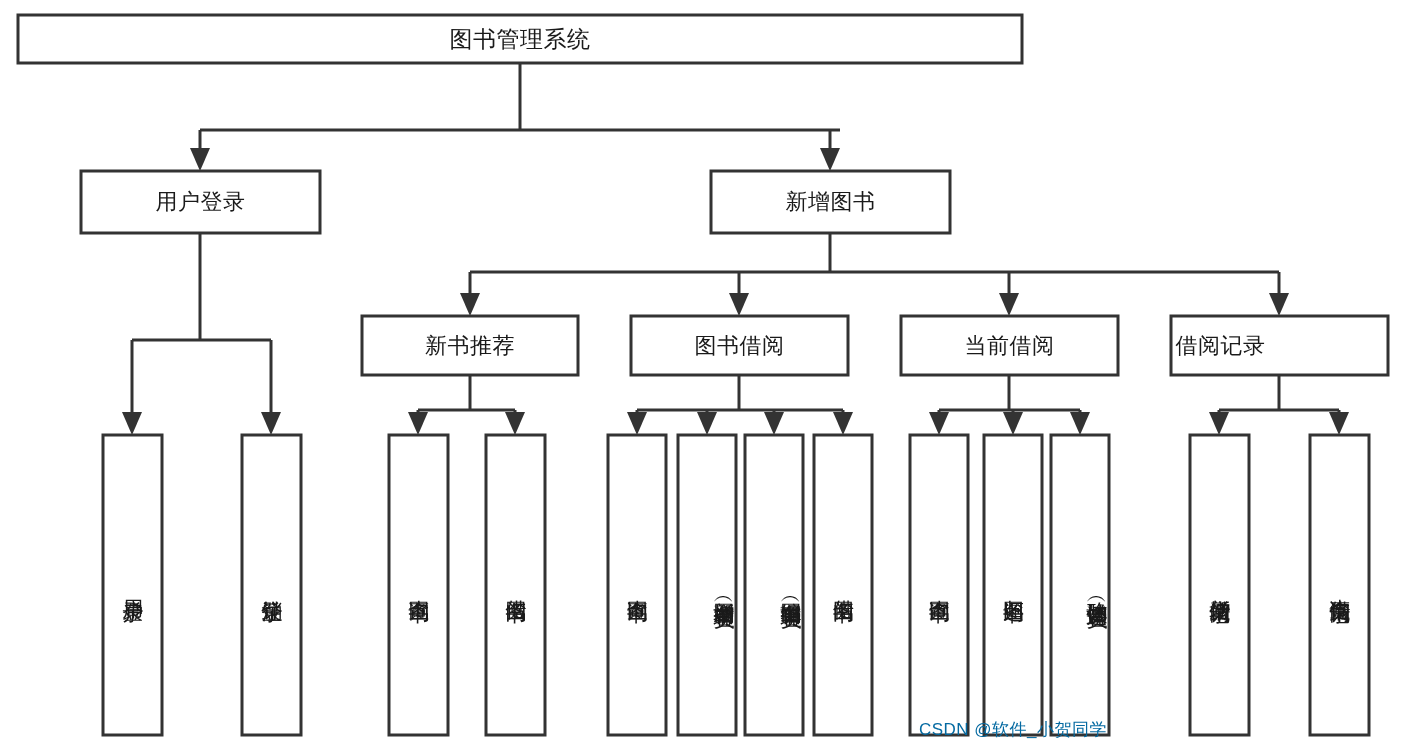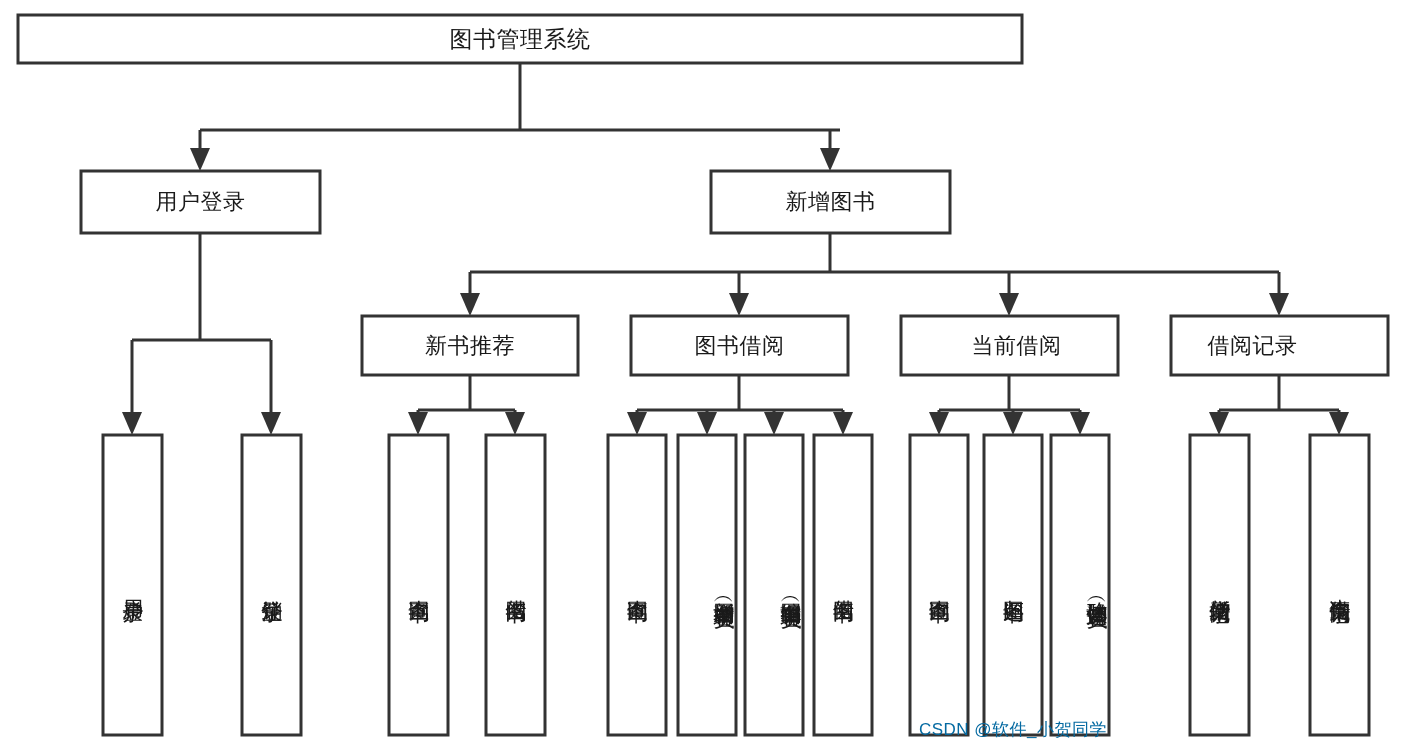--- a/index.html
+++ b/index.html
@@ -184,22 +184,22 @@
     <rect class="node-box" x="1310" y="435" width="59" height="300"></rect>
   </svg>
 
   <div class="node-label-h node-label-root" style="left:18px; top:15px; width:1004px; height:48px;">图书管理系统</div>
 
   <div class="node-label-h" style="left:81px; top:171px; width:239px; height:62px;">用户登录</div>
   <div class="node-label-h" style="left:711px; top:171px; width:239px; height:62px;">新增图书</div>
 
   <div class="node-label-h" style="left:631px; top:316px; width:217px; height:59px;">图书借阅</div>
   <div class="node-label-h" style="left:362px; top:316px; width:216px; height:59px;">新书推荐</div>
-  <div class="node-label-h" style="left:901px; top:316px; width:217px; height:59px;margin-left:7px;">当前借阅</div>
-  <div class="node-label-h" style="left:1144px; top:316px; width:217px; height:59px;">借阅记录</div>
+  <div class="node-label-h" style="left:901px; top:316px; width:217px; height:59px;">当前借阅</div>
+  <div class="node-label-h" style="left:1112px; top:316px; width:217px; height:59px;">借阅记录</div>
 
   <div class="node-label-v" style="left:103px; top:435px; width:59px; height:300px;">用户登录</div>
   <div class="node-label-v" style="left:242px; top:435px; width:59px; height:300px;">注销登录</div>
   <div class="node-label-v" style="left:389px; top:435px; width:59px; height:300px;">查询图书</div>
   <div class="node-label-v" style="left:486px; top:435px; width:59px; height:300px;">借阅图书</div>
   <div class="node-label-v" style="left:608px; top:435px; width:58px; height:300px;">查询图书</div>
   <div class="node-label-v" style="left:678px; top:435px; width:58px; height:300px; align-items:flex-start; padding-top:8px; box-sizing:border-box;">新增图书（管理员）</div>
   <div class="node-label-v" style="left:745px; top:435px; width:58px; height:300px; align-items:flex-start; padding-top:8px; box-sizing:border-box;">编辑图书（管理员）</div>
   <div class="node-label-v" style="left:814px; top:435px; width:58px; height:300px;">借阅图书</div>
   <div class="node-label-v" style="left:910px; top:435px; width:58px; height:300px;">查询图书</div>

